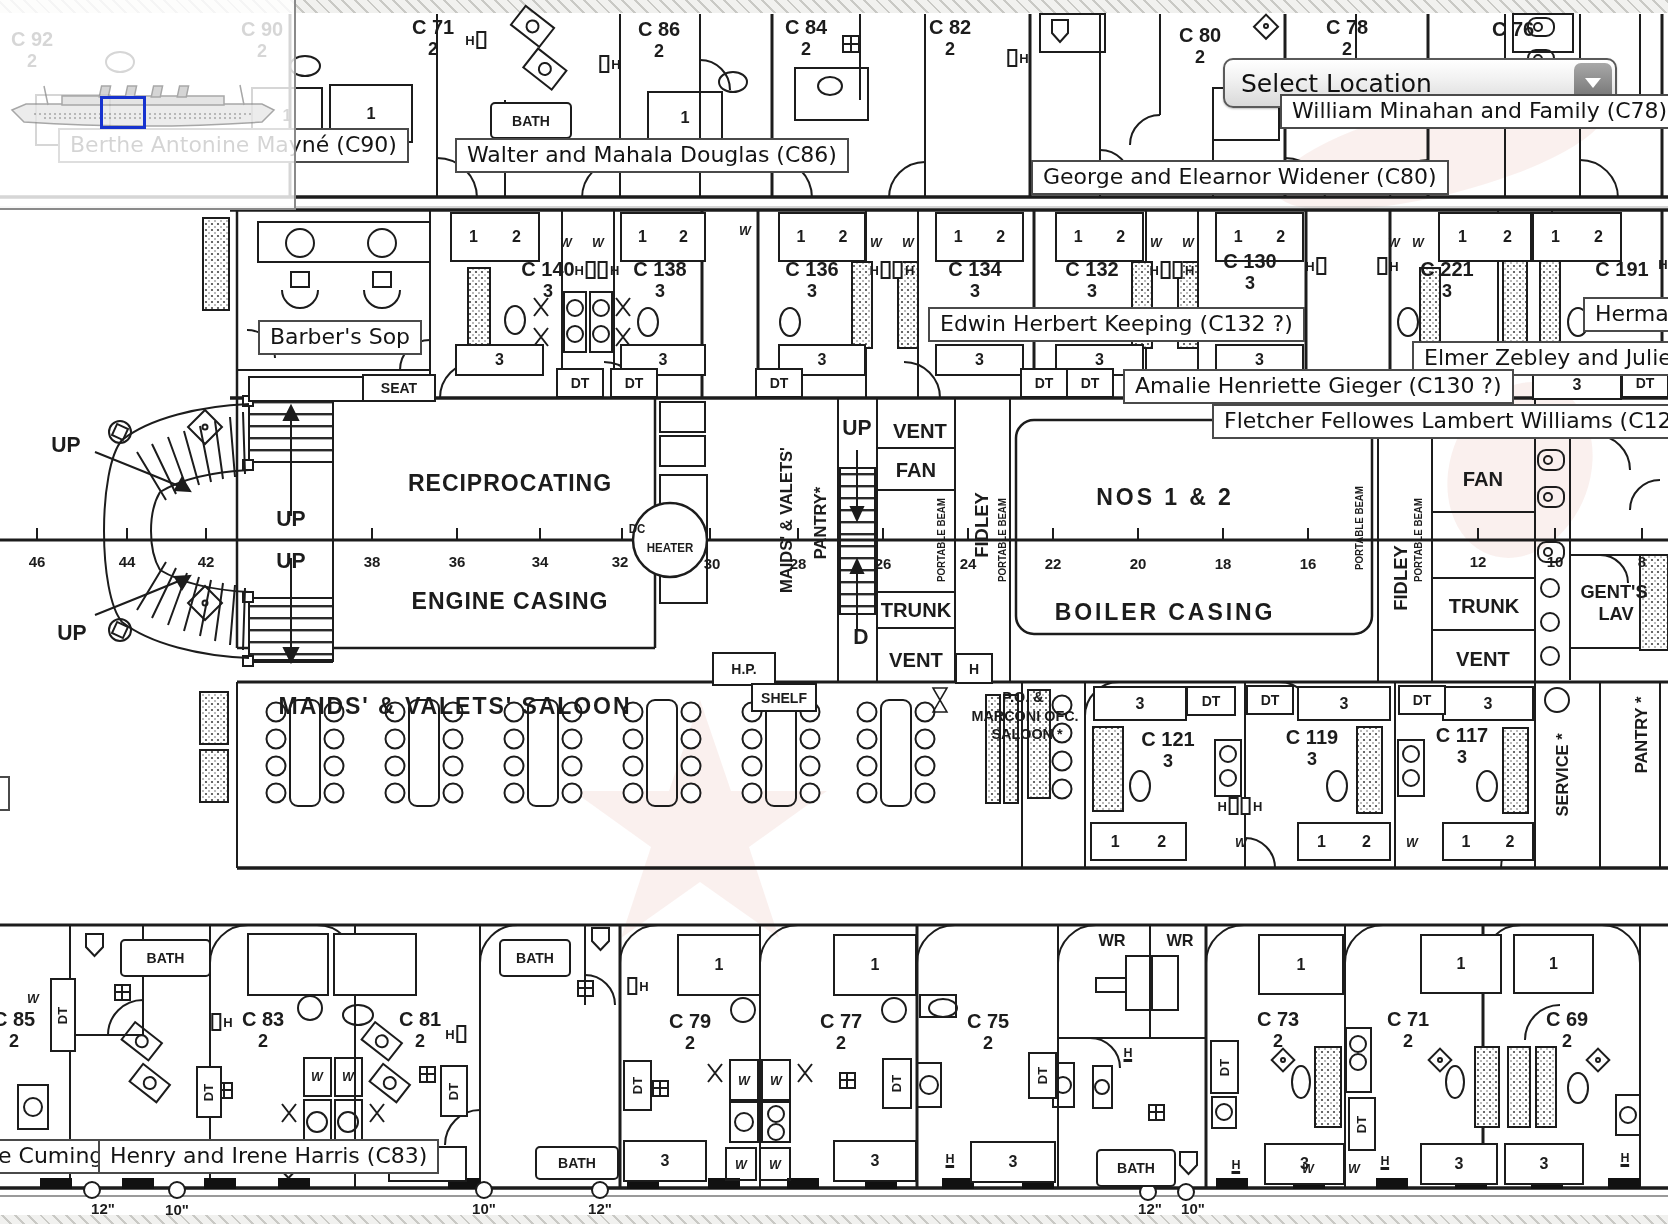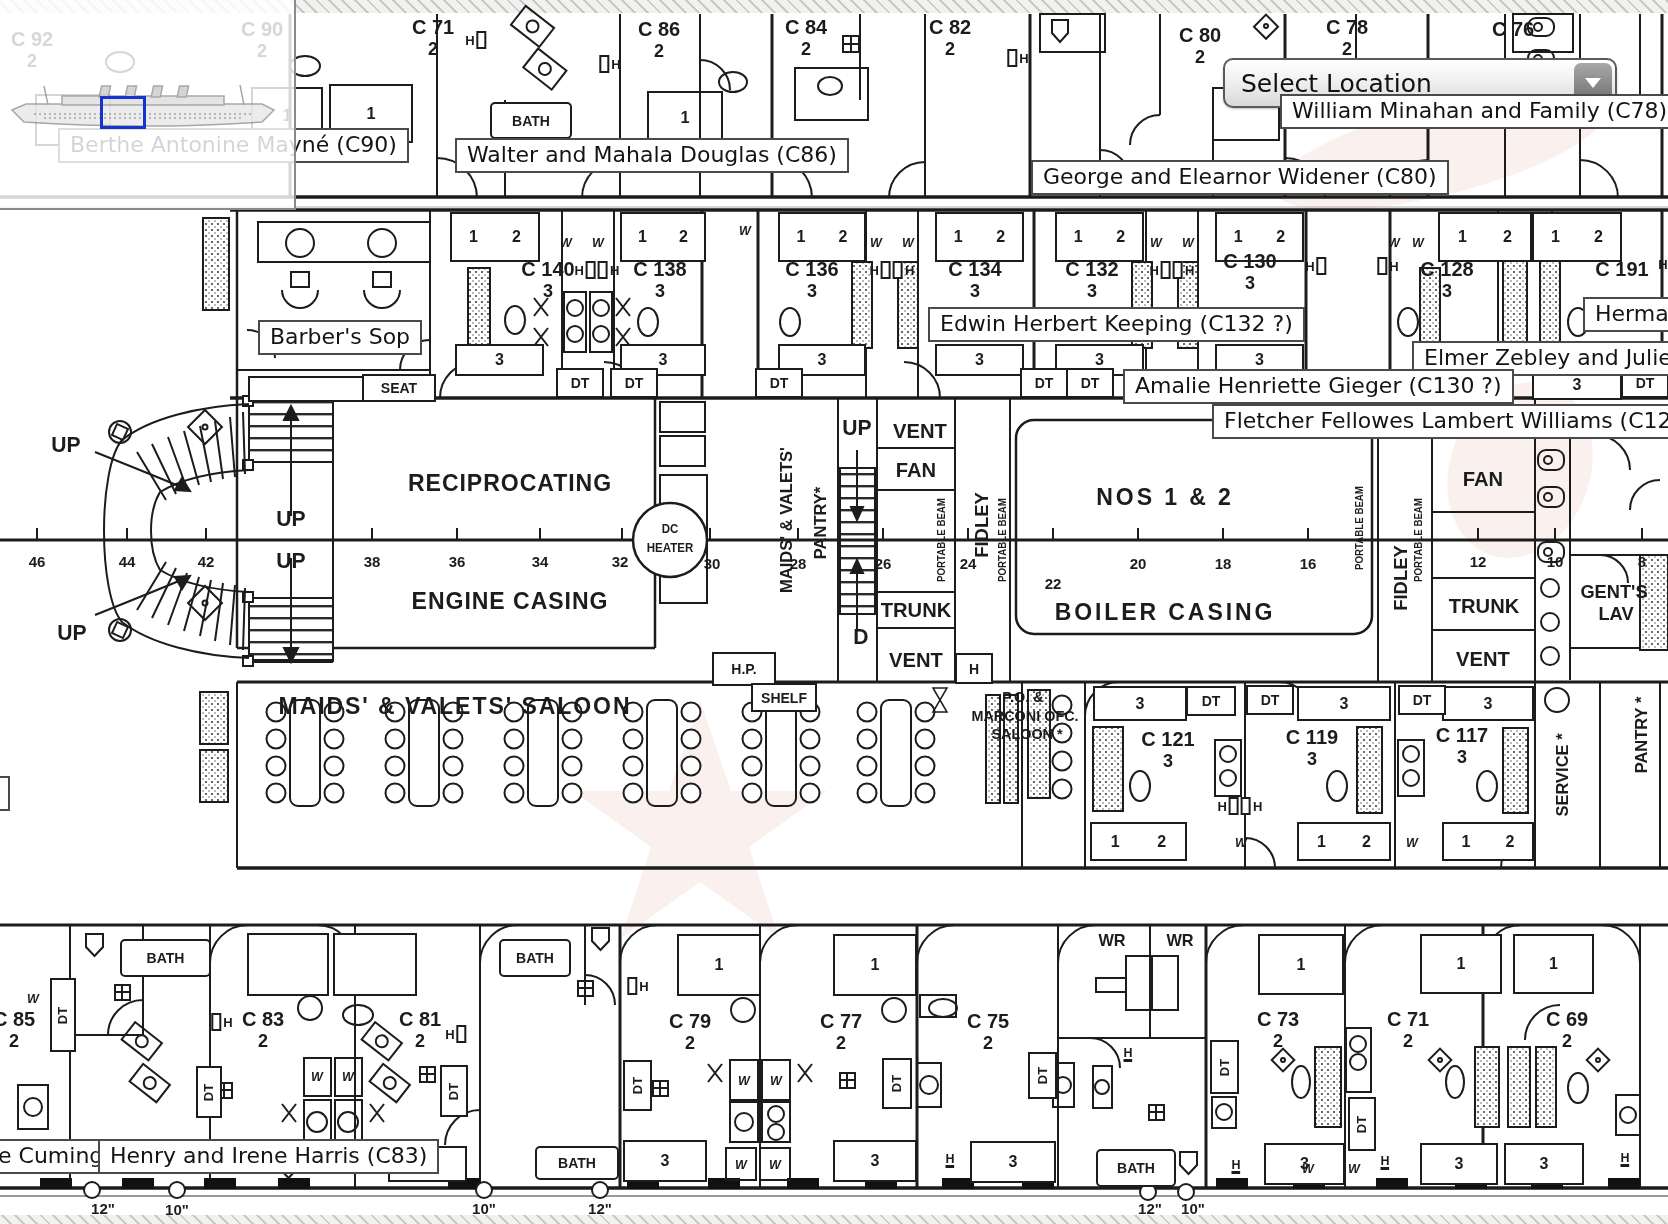--- a/index.html
+++ b/index.html
@@ -754,21 +754,21 @@
     </div>
   <div class="cab" style="left:1092px;top:258px">
       <span>C 132</span>
       <span class="b">3</span>
     </div>
   <div class="cab" style="left:1250px;top:250px">
       <span>C 130</span>
       <span class="b">3</span>
     </div>
   <div class="cab" style="left:1447px;top:258px">
-      <span>C 128</span>
+      <span>C 221</span>
       <span class="b">3</span>
     </div>
   <div class="cab" style="left:1622px;top:258px">
       <span>C 191</span>
       <span class="b"></span>
     </div>
 
   <div class="cab" style="left:1168px;top:728px">
       <span>C 121</span>
       <span class="b">3</span>
@@ -815,21 +815,21 @@
       <span class="b">2</span>
     </div>
   <div class="cab" style="left:1567px;top:1008px">
       <span>C 69</span>
       <span class="b">2</span>
     </div>
 
   <span class="L s19" style="left:345px;top:345px;letter-spacing:1px">BARBER'S</span>
   <span class="L s24" style="left:510px;top:483px;letter-spacing:1px">RECIPROCATING</span>
   <span class="L s24" style="left:510px;top:601px;letter-spacing:1px">ENGINE CASING</span>
-  <span class="L s12" style="left:670px;top:529px">DC</span>
+  <span class="L s12" style="left:637px;top:529px">DC</span>
   <span class="L s12" style="left:670px;top:548px">HEATER</span>
   <span class="L s17 v" style="left:786px;top:520px">MAIDS' &amp; VALETS'</span>
   <span class="L s17 v" style="left:820px;top:523px">PANTRY*</span>
   <span class="L s24 ls" style="left:1165px;top:497px">NOS 1 &amp; 2</span>
   <span class="L s24 ls" style="left:1165px;top:612px">BOILER CASING</span>
   <span class="L s24" style="left:455px;top:706px;letter-spacing:2px">MAIDS' &amp; VALETS' SALOON</span>
   <span class="L s15" style="left:1023px;top:696px">P.O. &amp;</span>
   <span class="L s15" style="left:1025px;top:715px">MARCONI OFC.</span>
   <span class="L s15" style="left:1027px;top:733px">SALOON *</span>
   <span class="L s19" style="left:1614px;top:591px">GENT'S</span>
@@ -863,21 +863,21 @@
   <span class="fr" style="left:127px;top:561px">44</span>
   <span class="fr" style="left:206px;top:561px">42</span>
   <span class="fr" style="left:372px;top:561px">38</span>
   <span class="fr" style="left:457px;top:561px">36</span>
   <span class="fr" style="left:540px;top:561px">34</span>
   <span class="fr" style="left:620px;top:561px">32</span>
   <span class="fr" style="left:712px;top:563px">30</span>
   <span class="fr" style="left:798px;top:563px">28</span>
   <span class="fr" style="left:883px;top:563px">26</span>
   <span class="fr" style="left:968px;top:563px">24</span>
-  <span class="fr" style="left:1053px;top:583px">22</span>
+  <span class="fr" style="left:1053px;top:563px">22</span>
   <span class="fr" style="left:1138px;top:563px">20</span>
   <span class="fr" style="left:1223px;top:563px">18</span>
   <span class="fr" style="left:1308px;top:563px">16</span>
   <span class="fr" style="left:1478px;top:561px">12</span>
   <span class="fr" style="left:1555px;top:561px">10</span>
   <span class="fr" style="left:1642px;top:561px">8</span>
 
   <span class="fr" style="left:103px;top:1208px">12"</span>
   <span class="fr" style="left:177px;top:1209px">10"</span>
   <span class="fr" style="left:484px;top:1208px">10"</span>

